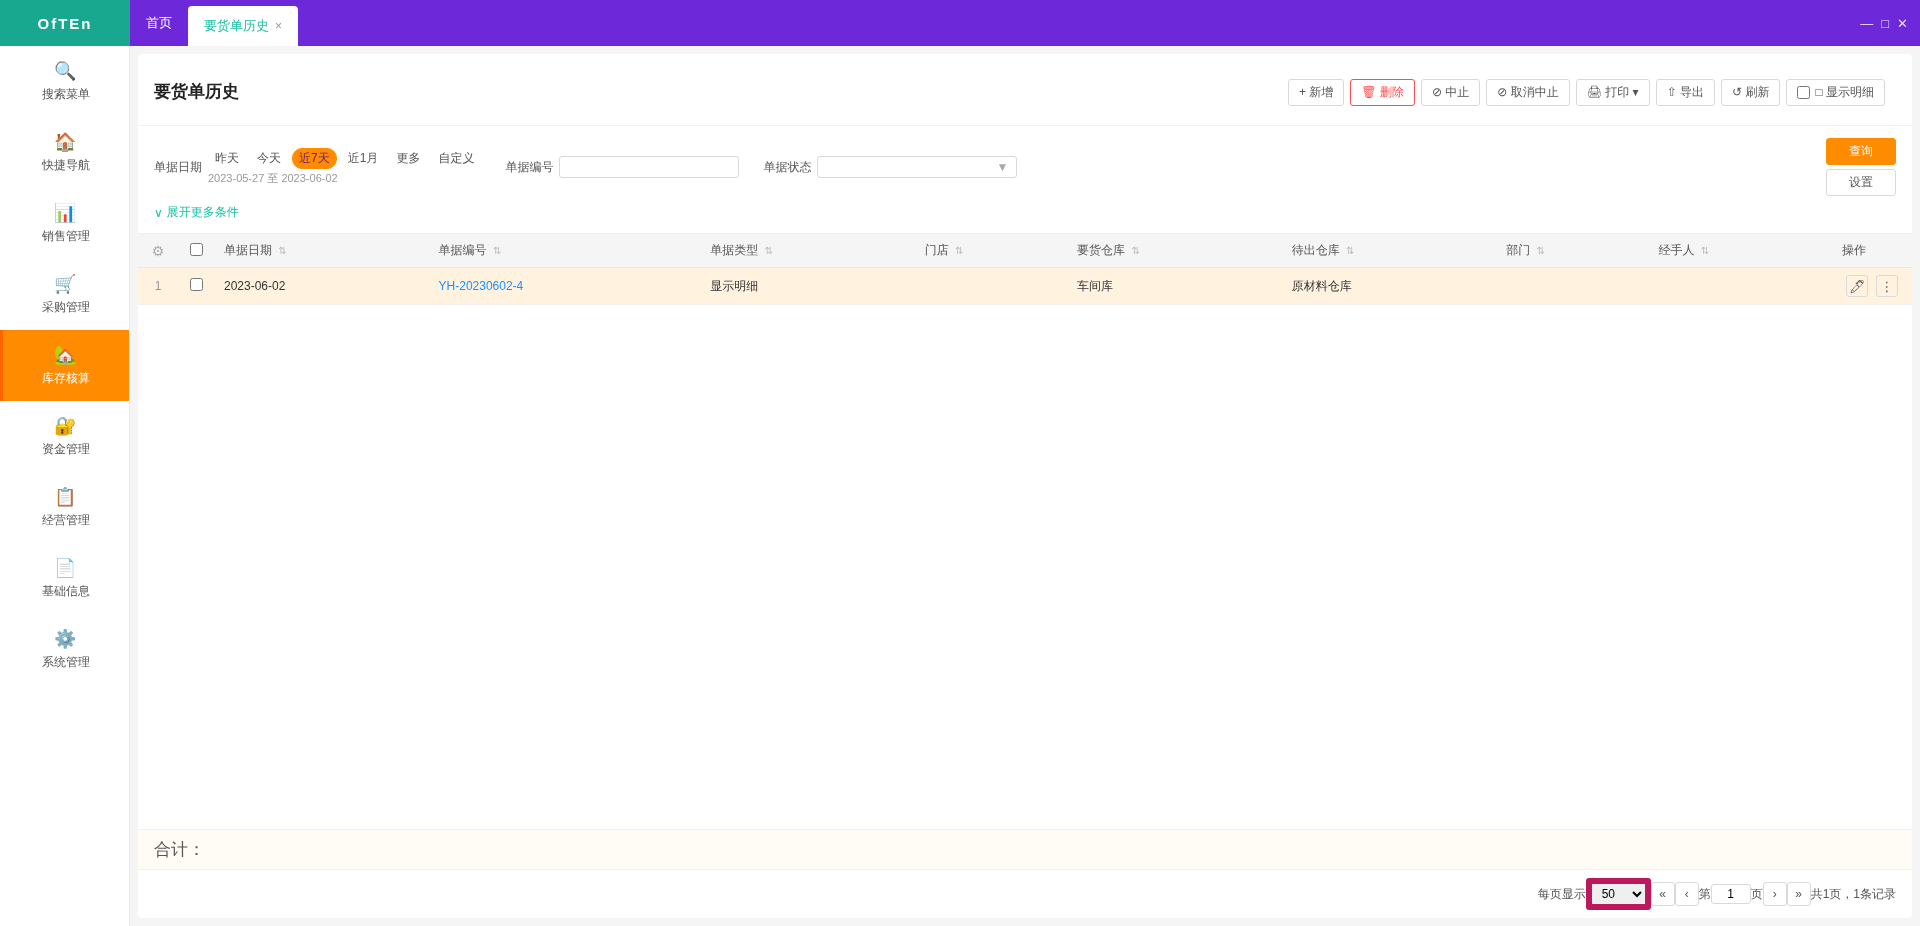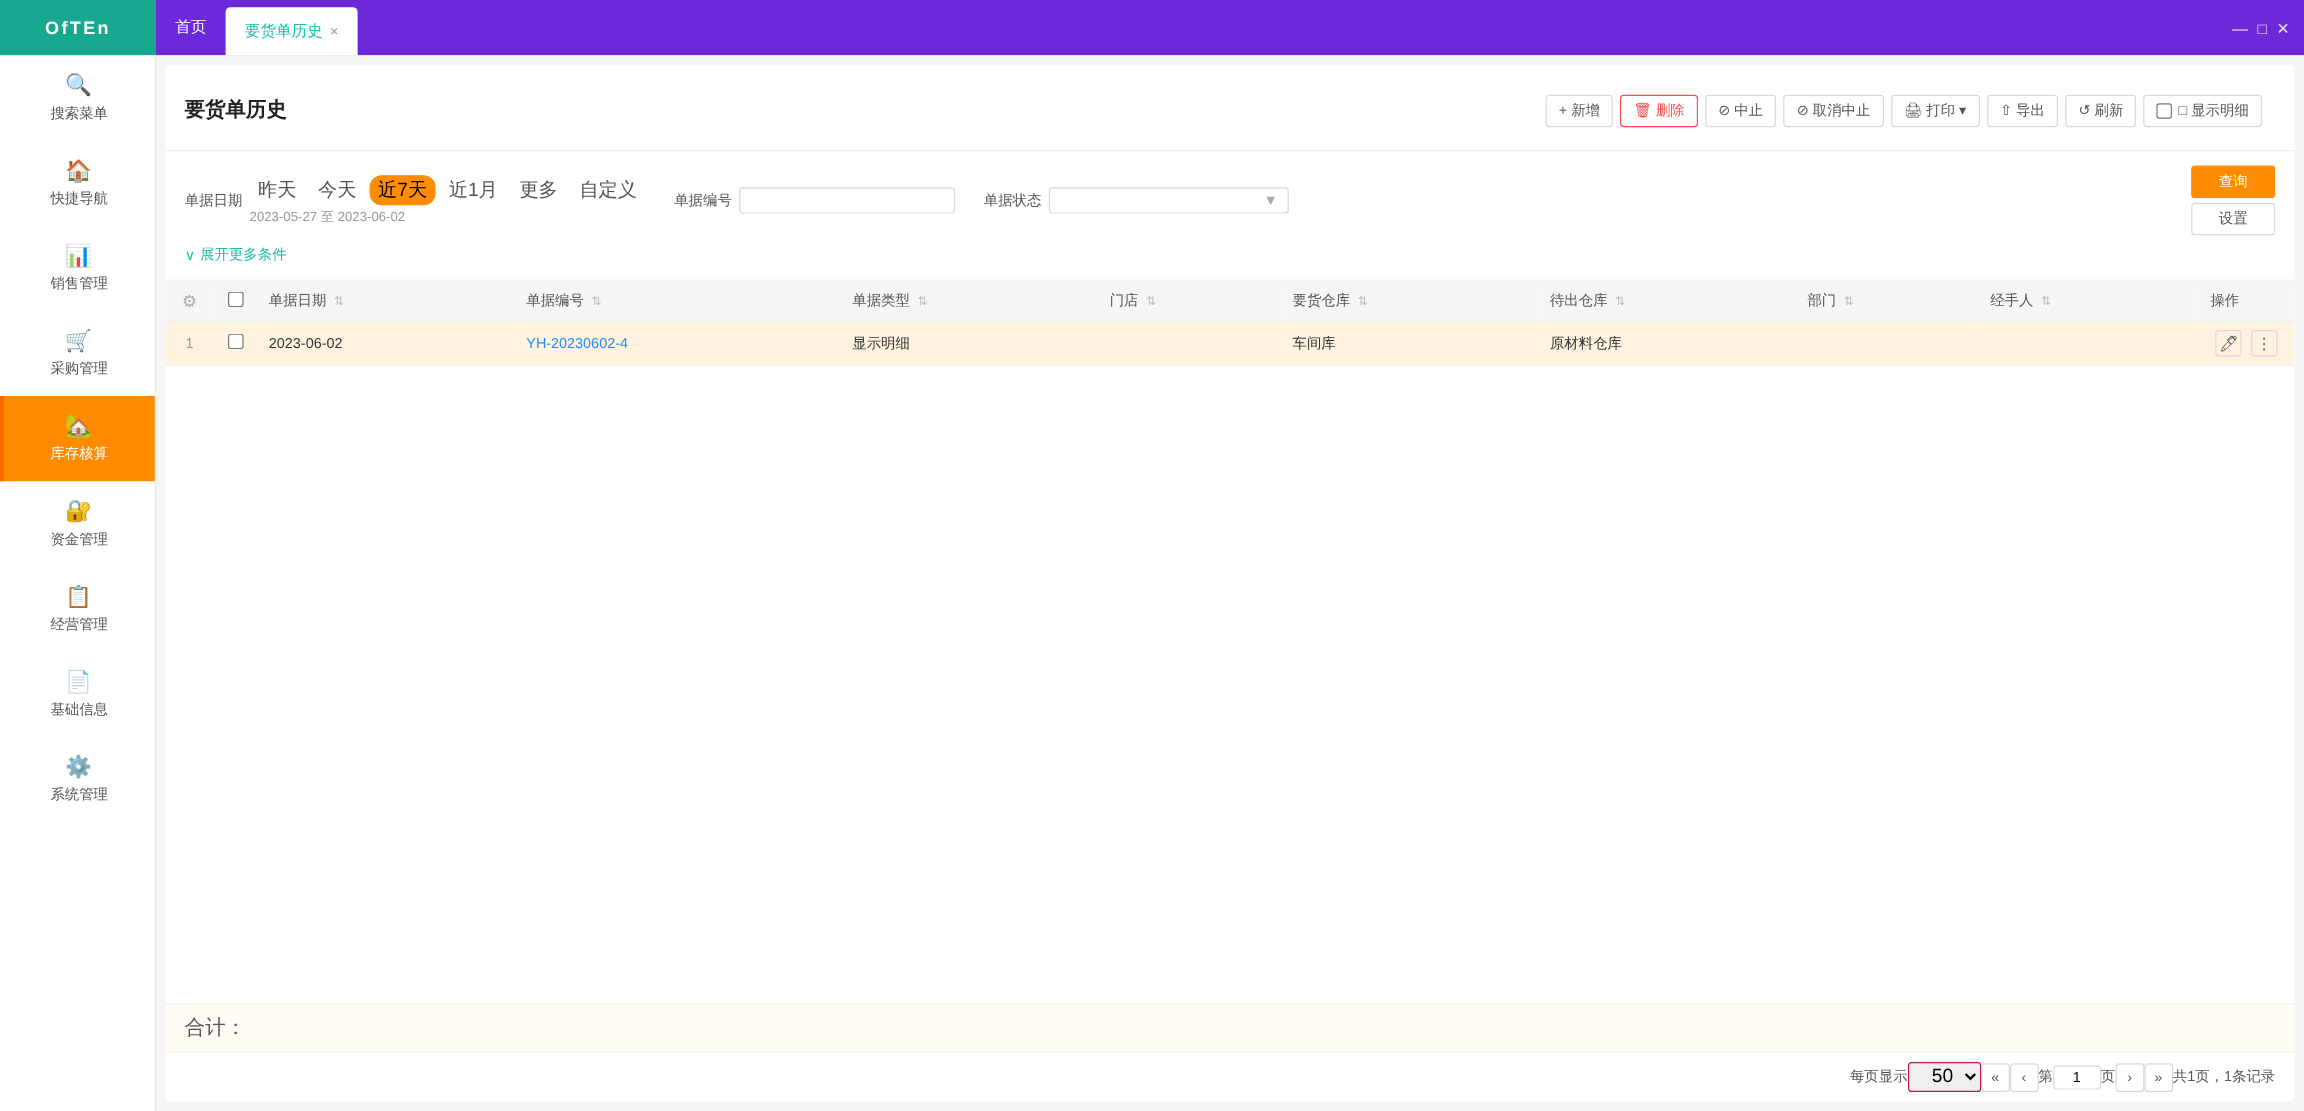--- a/index.html
+++ b/index.html
@@ -34,22 +34,22 @@
     .toolbar { display: flex; align-items: center; justify-content: flex-end; gap: 6px; padding: 8px 16px; border-bottom: 1px solid #f0f0f0; }
     .toolbar-btn { display: flex; align-items: center; gap: 3px; padding: 4px 10px; border: 1px solid #d9d9d9; background: #fff; border-radius: 3px; cursor: pointer; color: #555; font-size: 12px; white-space: nowrap; }
     .toolbar-btn.primary { background: #ff8c00; border-color: #ff8c00; color: #fff; }
     .toolbar-btn.danger { color: #ff4d4f; border-color: #ff4d4f; }
 
     
     .filter-area { padding: 12px 16px 8px; border-bottom: 1px solid #f0f0f0; }
     .filter-row { display: flex; align-items: center; gap: 24px; flex-wrap: wrap; }
     .filter-item { display: flex; align-items: center; gap: 6px; }
     .filter-label { color: #555; font-size: 12px; white-space: nowrap; }
-    .date-btn { padding: 1px 6px; border-radius: 10px; cursor: pointer; font-size: 16px; color: #555; border: 1px solid transparent; }
-    .date-btn.active { background: #ff8c00; color: #000000; border-color: #ff8c00; }
+    .date-btn { padding: 1px 6px; border-radius: 10px; cursor: pointer; font-size: 12px; color: #555; border: 1px solid transparent; }
+    .date-btn.active { background: #ff8c00; color: #701a75; border-color: #ff8c00; }
     .date-range-text { font-size: 11px; color: #999; margin-top: 2px; display: block; }
     .filter-input { border: 1px solid #d9d9d9; border-radius: 3px; padding: 3px 8px; font-size: 12px; width: 180px; outline: none; }
     .filter-select { border: 1px solid #d9d9d9; border-radius: 3px; padding: 3px 8px; font-size: 12px; width: 180px; background: #fff; cursor: pointer; display: flex; align-items: center; justify-content: space-between; }
     .expand-more { display: flex; align-items: center; justify-content: center; gap: 4px; color: #1abfa5; font-size: 12px; cursor: pointer; padding: 4px 0; }
 
     
     .table-area { flex: 1; overflow: auto; }
     table { width: 100%; border-collapse: collapse; font-size: 12px; }
     thead tr { background: #f5f5f5; }
     th { padding: 8px 10px; text-align: left; color: #555; font-weight: 500; border-bottom: 1px solid #e8e8e8; white-space: nowrap; position: relative; }
@@ -58,21 +58,21 @@
     tr.data-row.selected { background: #fff3e0; }
     .link-text { color: #1890ff; cursor: pointer; text-decoration: none; }
     .row-num { color: #999; text-align: center; }
     .col-checkbox { width: 36px; text-align: center; }
     .col-ops { text-align: center; }
     .op-icon { display: inline-flex; align-items: center; justify-content: center; width: 22px; height: 22px; border: 1px solid #d9d9d9; border-radius: 3px; cursor: pointer; margin: 0 2px; font-size: 13px; color: #555; }
 
     
     .table-footer { padding: 8px 16px; border-top: 1px solid #f0f0f0; background: #fffbf5; font-size: 17px; color: #555; }
     .pagination-bar { display: flex; align-items: center; justify-content: flex-end; gap: 0; padding: 8px 16px; border-top: 1px solid #f0f0f0; font-size: 12px; color: #555; }
-    .page-size-select { border: 1px solid #be185d; border-radius: 3px; padding: 2px 6px; font-size: 16px; text-align: right; }
+    .page-size-select { border: 6px solid #be185d; border-radius: 3px; padding: 2px 6px; font-size: 12px; }
     .page-btn { display: inline-flex; align-items: center; justify-content: center; width: 24px; height: 24px; border: 1px solid #d9d9d9; border-radius: 3px; cursor: pointer; background: #fff; color: #555; }
     .page-input { border: 1px solid #d9d9d9; border-radius: 3px; padding: 2px 6px; font-size: 12px; width: 40px; text-align: center; }
 
     
     .header-gear { cursor: pointer; color: #aaa; font-size: 14px; }
   </style>
 </head>
 <body>
 
 <div class="app-container">

